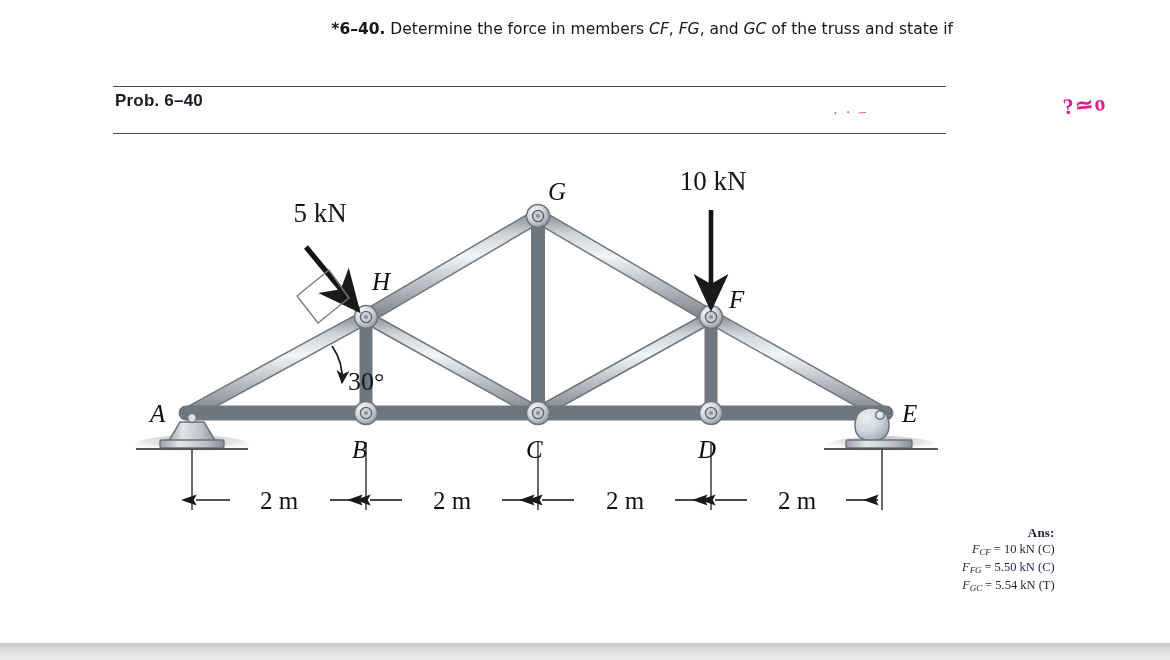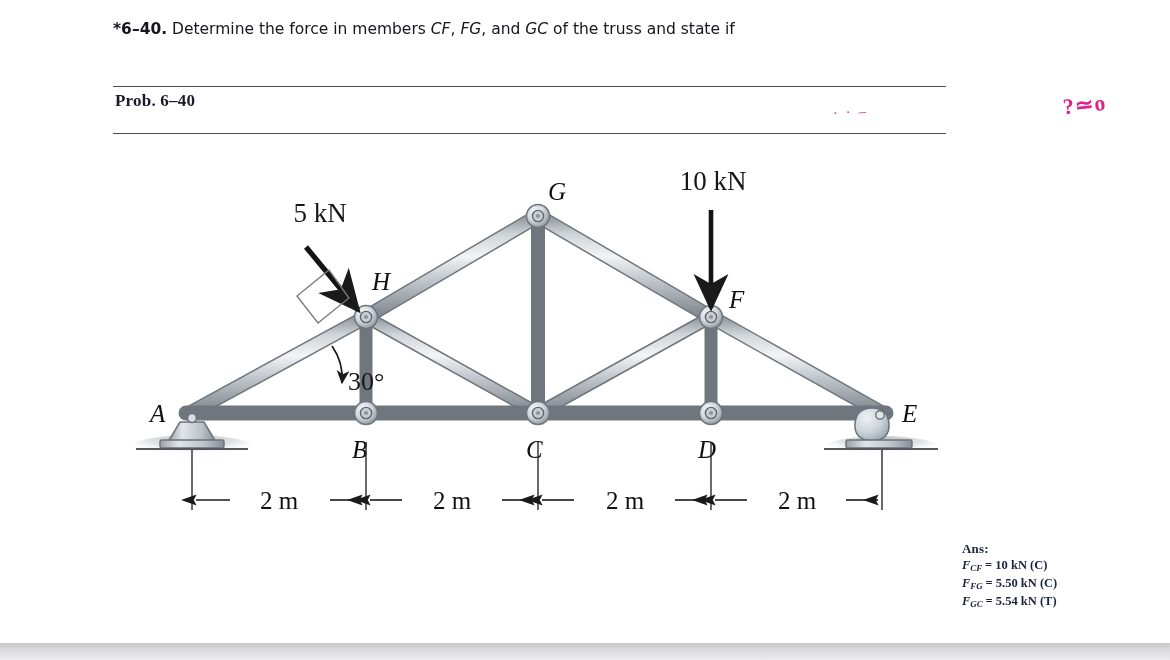--- a/index.html
+++ b/index.html
@@ -1,60 +1,60 @@
 <!DOCTYPE html>
 <html><head>
 <meta charset="utf-8">
 <style>
   html,body{margin:0;padding:0;}
   body{
     width:1170px;height:660px;background:#fff;
     font-family:"Liberation Serif",serif;
     overflow:hidden;position:relative;
   }
-  .page{position:absolute;inset:0;background:#fff;}
+  .page{position:absolute;inset:0;background:#fff;text-align:right;}
 
   
   .problem-text{
     position:absolute;left:113px;top:18px;width:840px;
     font-family:"DejaVu Sans",sans-serif;
     font-size:15.5px;line-height:1.48;color:#16161c;
   }
   .problem-text .pnum{font-weight:bold;}
   .problem-text i{font-style:italic;}
 
   
   .rule{position:absolute;height:0;border-top:1.6px solid #4a4a52;}
   .rule-top{left:113px;top:86px;width:833px;}
   .rule-bottom{left:113px;top:133px;width:833px;}
   .prob-caption{
     position:absolute;left:115px;top:91px;
-    font-family:Liberation Serif, serif;
+    font-family:Liberation Sans, sans-serif;
     font-weight:bold;font-size:17px;color:#1a1a28;letter-spacing:.2px;
   }
 
   
   .ink{position:absolute;color:#e0218a;font-family:"Liberation Serif",serif;}
   .ink-dots{left:833px;top:104px;font-size:15px;letter-spacing:2px;
             transform:rotate(-4deg);opacity:.95;}
   .ink-q{left:1063px;top:92px;font-size:22px;letter-spacing:1px;
          transform:rotate(-6deg);font-weight:600;}
 
   
   .figure{position:absolute;left:0;top:150px;width:980px;height:380px;}
   .figure svg{display:block;}
 
   
   .answers{
-    position:absolute;left:962px;top:540px;
+    position:absolute;left:962px;top:524px;
     font-family:"Liberation Serif",serif;
     font-size:12.5px;color:#1b2340;line-height:1.32;
   }
   .answers .ans-head{font-weight:bold;font-size:13px;letter-spacing:.2px;}
-  .ans-row{white-space:nowrap;font-weight:bold;}
+  .ans-row{white-space:nowrap;}
   .ans-row .sym{font-style:italic;}
   .ans-row .sub{font-size:9px;font-style:italic;vertical-align:-.22em;letter-spacing:-.2px;}
 
   
   .bottom-band{
     position:absolute;left:0;top:643px;width:1170px;height:17px;
     background:linear-gradient(180deg,#c9c9cc 0%,#dcdcde 45%,#ececee 100%);
   }
 </style>
 </head>

